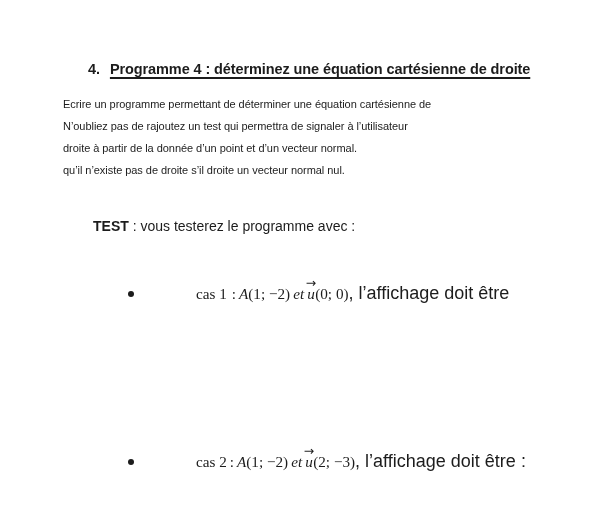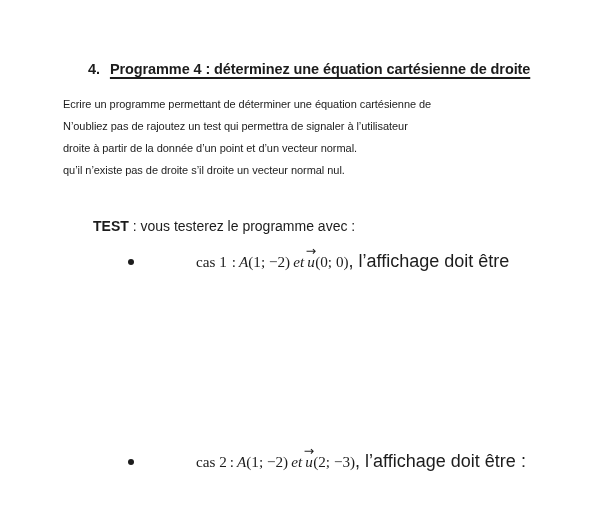--- a/index.html
+++ b/index.html
@@ -75,21 +75,21 @@
 
   
   .bullet-row {
     position: absolute;
     left: 128px;
     width: 470px;
     font-size: 14.2px;
     line-height: 22px;
     white-space: nowrap;
   }
-  .bullet-row.case1 { top: 250px; }
+  .bullet-row.case1 { top: 282px; }
   .bullet-row.case2 { top: 410px; margin-top: 40px; }
 
   .bullet-dot {
     display: inline-block;
     width: 6px;
     height: 6px;
     border-radius: 50%;
     background: #1c1c1c;
     vertical-align: middle;
     margin-bottom: 2px;

